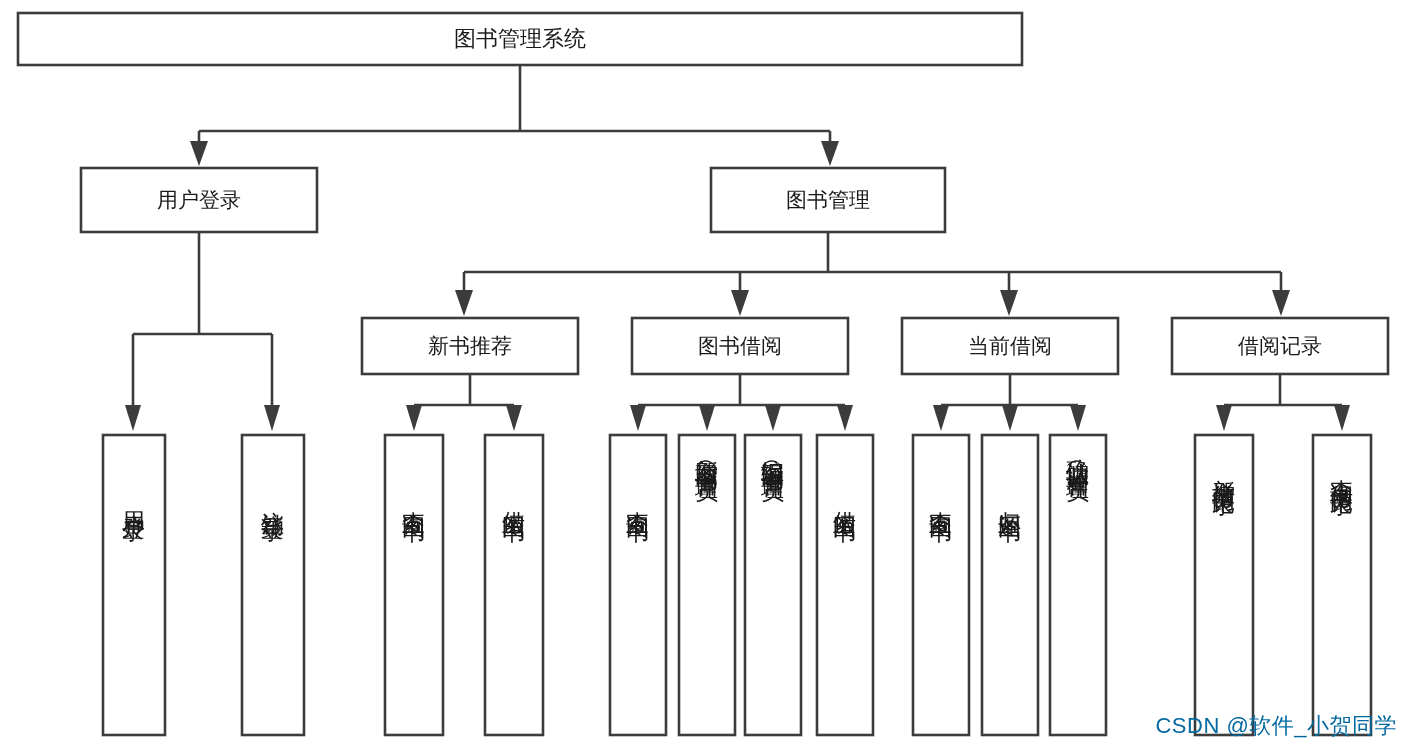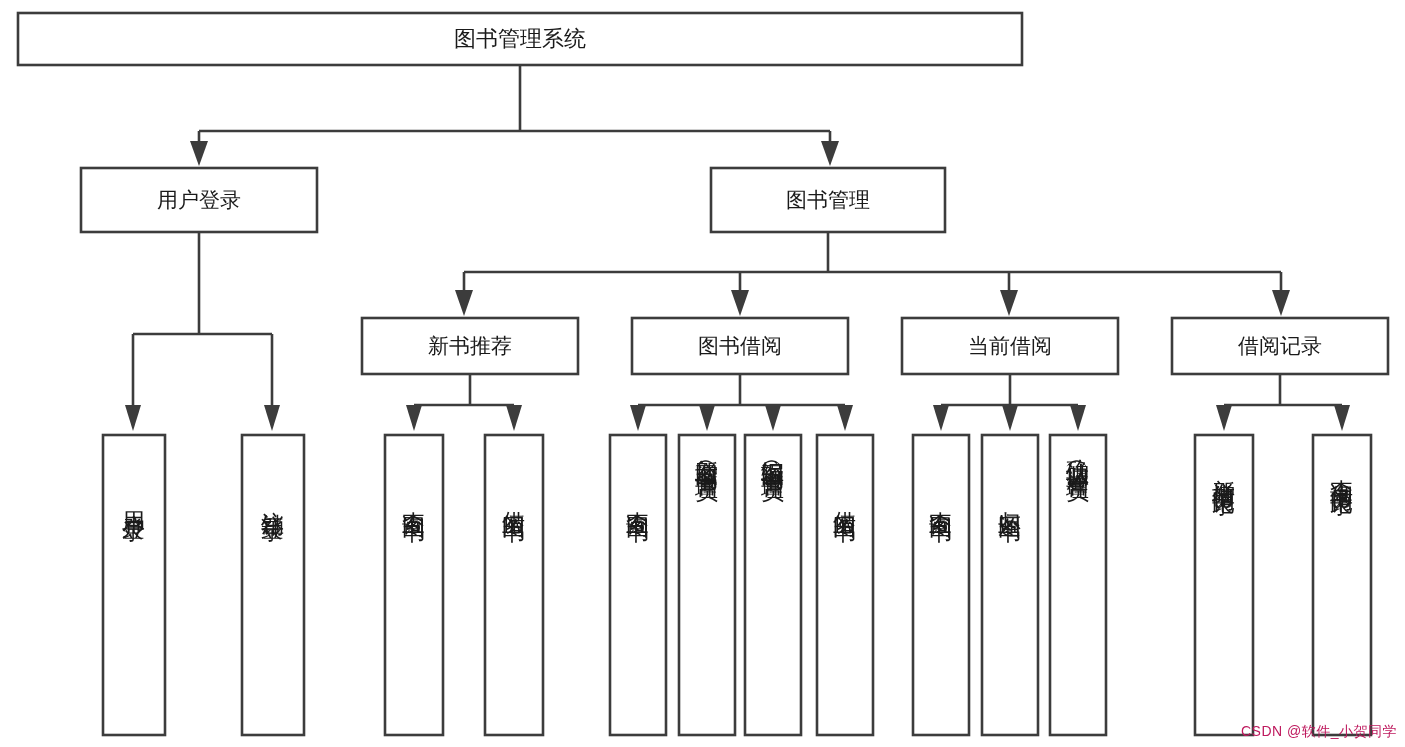--- a/index.html
+++ b/index.html
@@ -63,22 +63,22 @@
     line-height: 1.05;
     letter-spacing: 3px;
     color: #1a1a1a;
     white-space: nowrap;
   }
   .watermark {
     position: absolute;
     right: 8px;
     bottom: 6px;
     font-family: "Liberation Sans", "DejaVu Sans", sans-serif;
-    font-size: 14px;
-    color: #be185d;
+    font-size: 22px;
+    color: #0369a1;
     letter-spacing: 0.5px;
     white-space: nowrap;
   }
 </style>
 </head>
 <body>
 
 <svg id="diagram" viewBox="0 0 1405 747" xmlns="http://www.w3.org/2000/svg">
 
   <defs>

